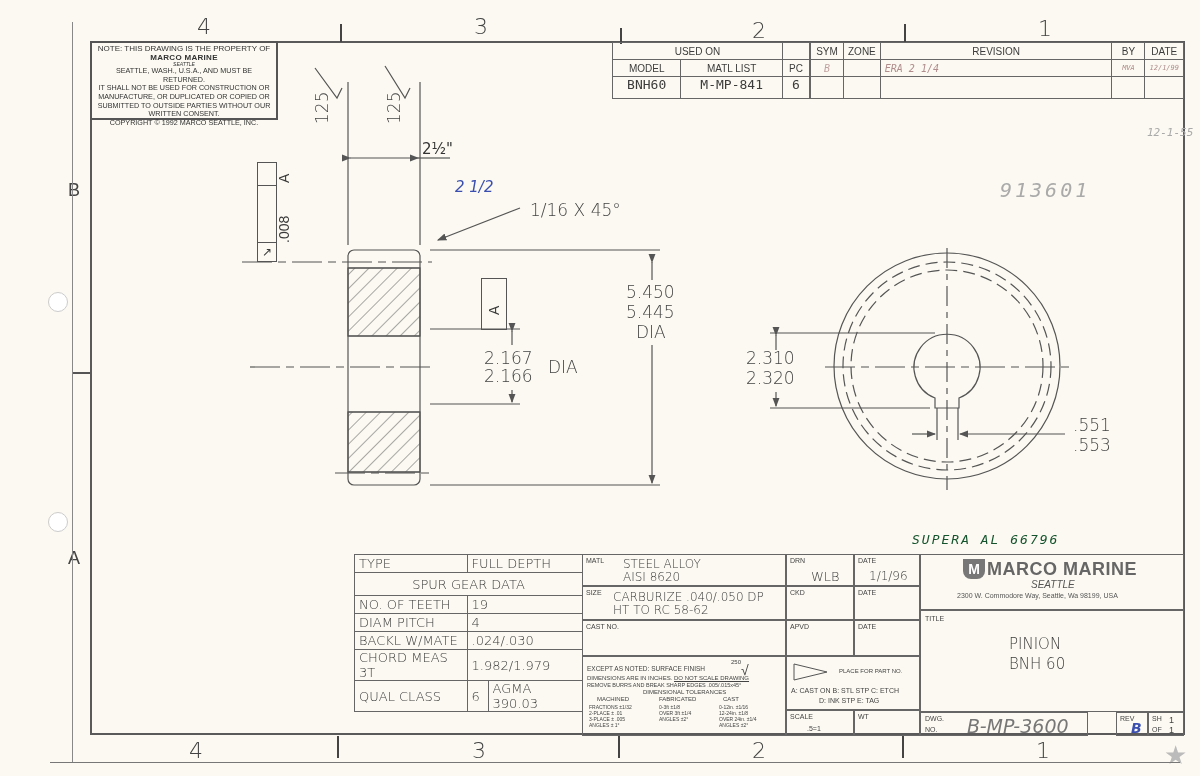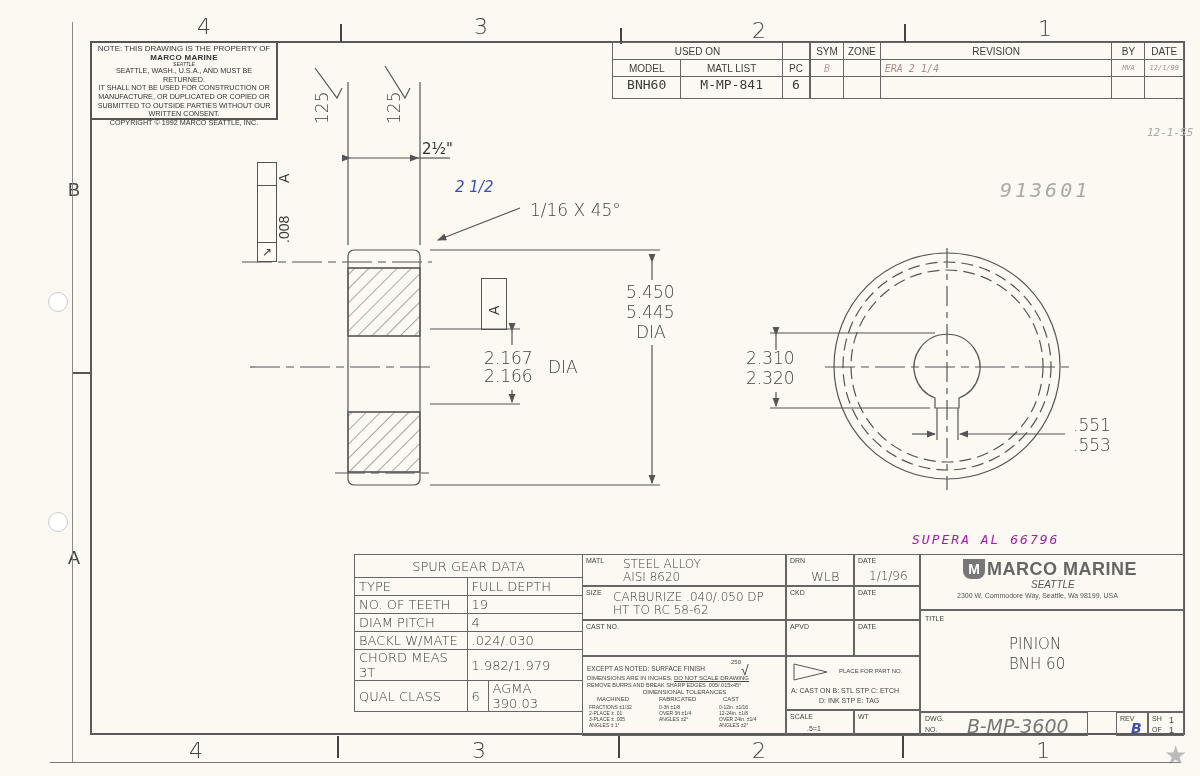--- a/index.html
+++ b/index.html
@@ -120,21 +120,21 @@
     <td></td>
     <td></td>
     <td></td>
     <td></td>
   </tr>
 </tbody>
   </table>
 
 <div class="abs hand" style="left:1103px;top:126px;font-size:11px;color:#aaa;margin-left:44px;">12-1-55</div>
 <div class="abs hand" style="left:1000px;top:178px;font-size:20px;color:#aaa;letter-spacing:3px;">913601</div>
-<div class="abs hand" style="left:912px;top:532px;font-size:13px;color:#a21caf;letter-spacing:2px;">SUPERA AL 66796</div>
+<div class="abs hand" style="left:912px;top:532px;font-size:13px;color:#14532d;letter-spacing:2px;">SUPERA AL 66796</div>
 <div class="abs hand-blue" style="left:455px;top:178px;font-size:15px;">2 1/2</div>
 
 <svg class="abs" style="left:0;top:0;" width="1200" height="776">
   <defs>
     <pattern id="hatch" width="10" height="10" patternUnits="userSpaceOnUse" patternTransform="rotate(45)">
       <line x1="0" y1="0" x2="0" y2="10" stroke="#555" stroke-width="1"></line>
     </pattern>
     <marker id="arr" markerWidth="8" markerHeight="8" refX="7" refY="4" orient="auto">
       <path d="M0,1 L8,4 L0,7 z" fill="#555"></path>
     </marker>
@@ -220,25 +220,25 @@
 <div class="dim" style="left:636px;top:322px;">DIA</div>
 
 <div class="dim" style="left:746px;top:348px;">2.310</div>
 <div class="dim" style="left:746px;top:368px;">2.320</div>
 <div class="dim" style="left:1073px;top:415px;">.551</div>
 <div class="dim" style="left:1073px;top:435px;">.553</div>
 
 <table class="grid spur" style="left:354px;top:554px;width:229px;">
   <tbody>
       <tr>
-        <td colspan="3" style="text-align:center;height:22px;">SPUR GEAR DATA</td>
-      </tr>
-  <tr>
         <td>TYPE</td>
         <td colspan="2">FULL DEPTH</td>
+      </tr>
+  <tr>
+        <td colspan="3" style="text-align:center;height:22px;">SPUR GEAR DATA</td>
       </tr>
   <tr>
         <td>NO. OF TEETH</td>
         <td colspan="2">19</td>
       </tr>
   <tr>
         <td>DIAM PITCH</td>
         <td colspan="2">4</td>
       </tr>
   <tr>

